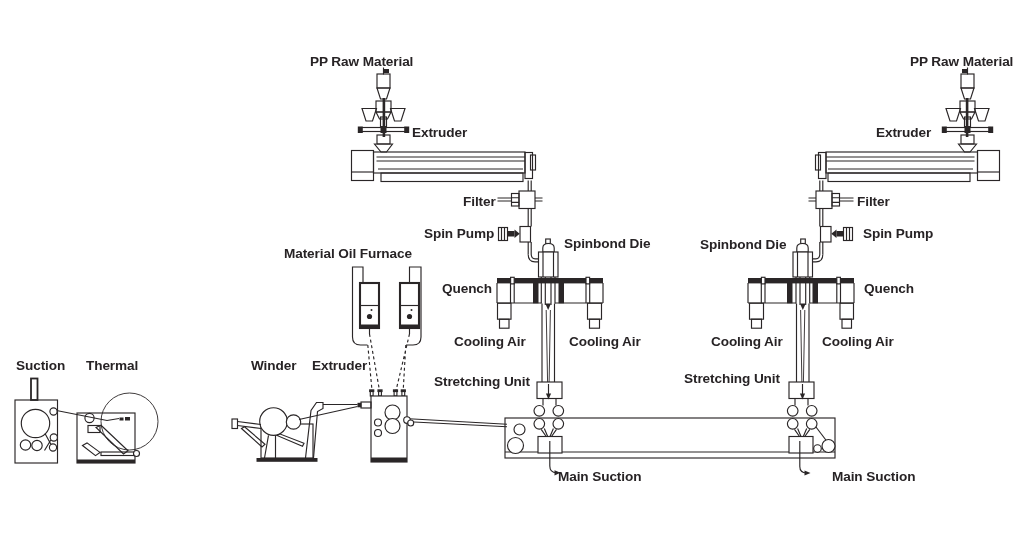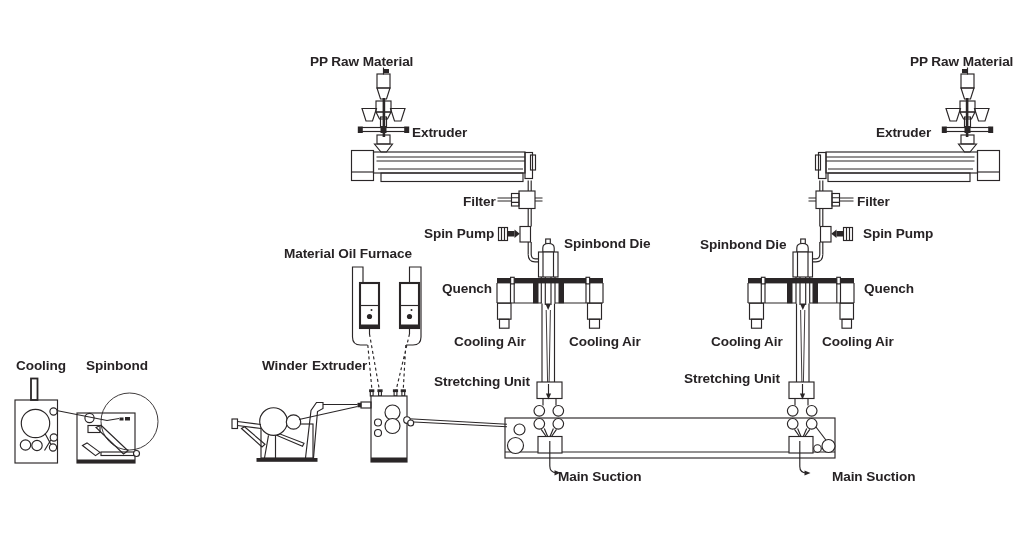--- a/index.html
+++ b/index.html
@@ -250,19 +250,19 @@
   <div class="lbl" style="left:857px;top:195px">Filter</div>
   <div class="lbl" style="left:863px;top:227px">Spin Pump</div>
   <div class="lbl" style="left:700px;top:238px">Spinbond Die</div>
   <div class="lbl" style="left:864px;top:282px">Quench</div>
   <div class="lbl" style="left:711px;top:335px">Cooling Air</div>
   <div class="lbl" style="left:822px;top:335px">Cooling Air</div>
   <div class="lbl" style="left:684px;top:372px">Stretching Unit</div>
   <div class="lbl" style="left:832px;top:470px">Main Suction</div>
 
   <div class="lbl" style="left:284px;top:247px">Material Oil Furnace</div>
-  <div class="lbl" style="left:262px;top:359px">Winder</div>
+  <div class="lbl" style="left:251px;top:359px">Winder</div>
   <div class="lbl" style="left:312px;top:359px">Extruder</div>
-  <div class="lbl" style="left:16px;top:359px">Cooling</div>
-  <div class="lbl" style="left:86px;top:359px">Spinbond</div>
+  <div class="lbl" style="left:16px;top:359px">Suction</div>
+  <div class="lbl" style="left:86px;top:359px">Thermal</div>
 </div>
 
 </div>
 
 </body></html>

